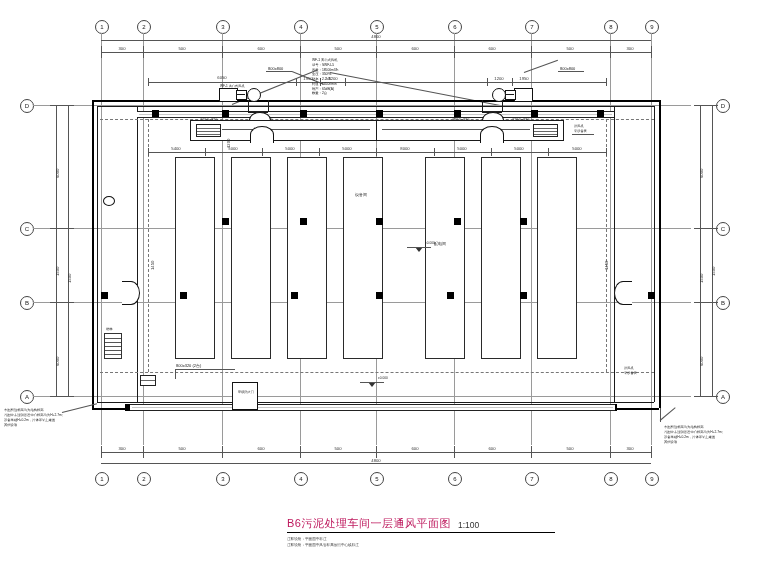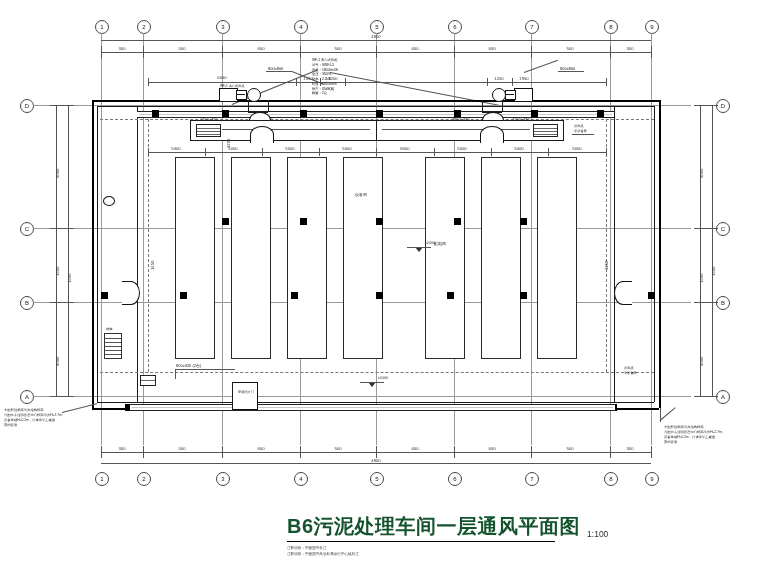--- a/index.html
+++ b/index.html
@@ -38,21 +38,21 @@
   .duct-in{position:absolute;background:#c9c9c9;height:1px;}
 
   
   .wall{position:absolute;background:#fff;border:1px solid #111;}
 
   
   .tank{position:absolute;background:#fff;border:1px solid #2a2a2a;}
 
   
   #title-block{position:absolute;left:287px;top:513px;width:330px;}
-  .t-main{font-size:20px;font-weight:bold;letter-spacing:.5px;color:#14532d;
+  .t-main{font-size:11px;font-weight:normal;letter-spacing:.5px;color:#be185d;
           display:inline-block;vertical-align:bottom;}
   .t-scale{font-size:8.5px;color:#333;display:inline-block;
            vertical-align:bottom;margin-left:7px;padding-bottom:1.5px;}
   .t-rule{height:0;border-top:1.6px solid #000;width:268px;margin-top:1px;}
   .t-notes{margin-top:4px;font-size:3.6px;line-height:1.55;color:#333;}
 
   
   .note-blk{position:absolute;font-size:3.3px;line-height:1.5;color:#222;
             white-space:nowrap;}
 

